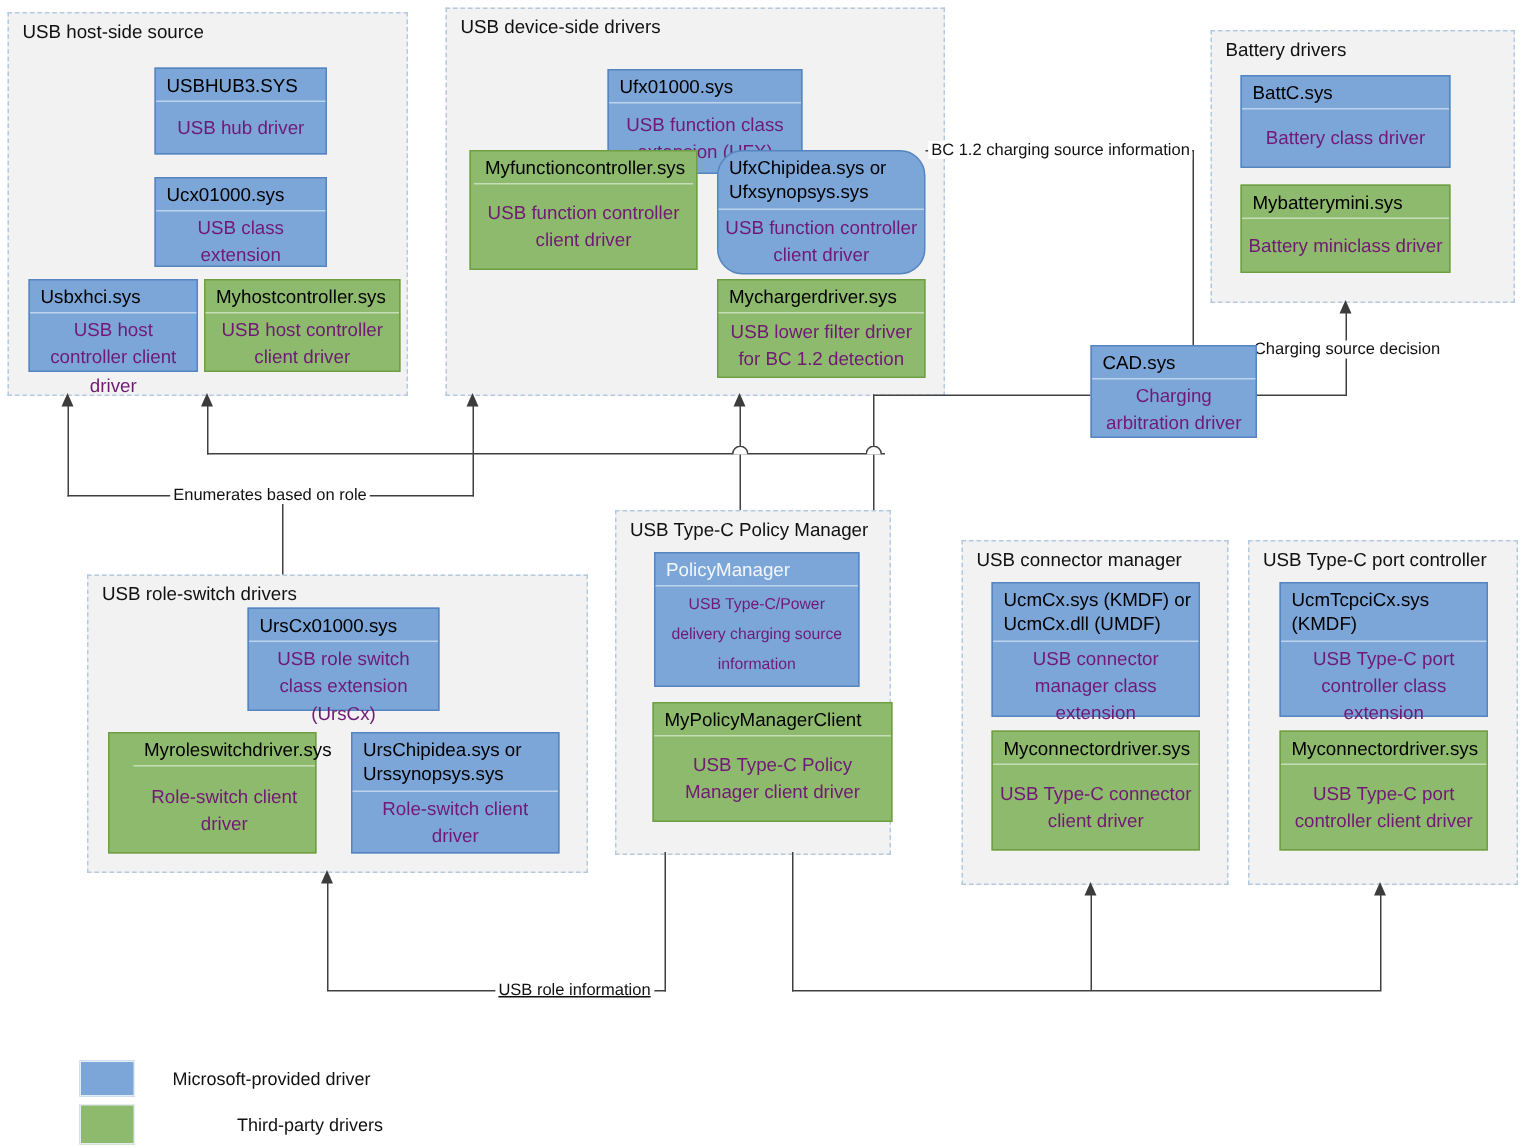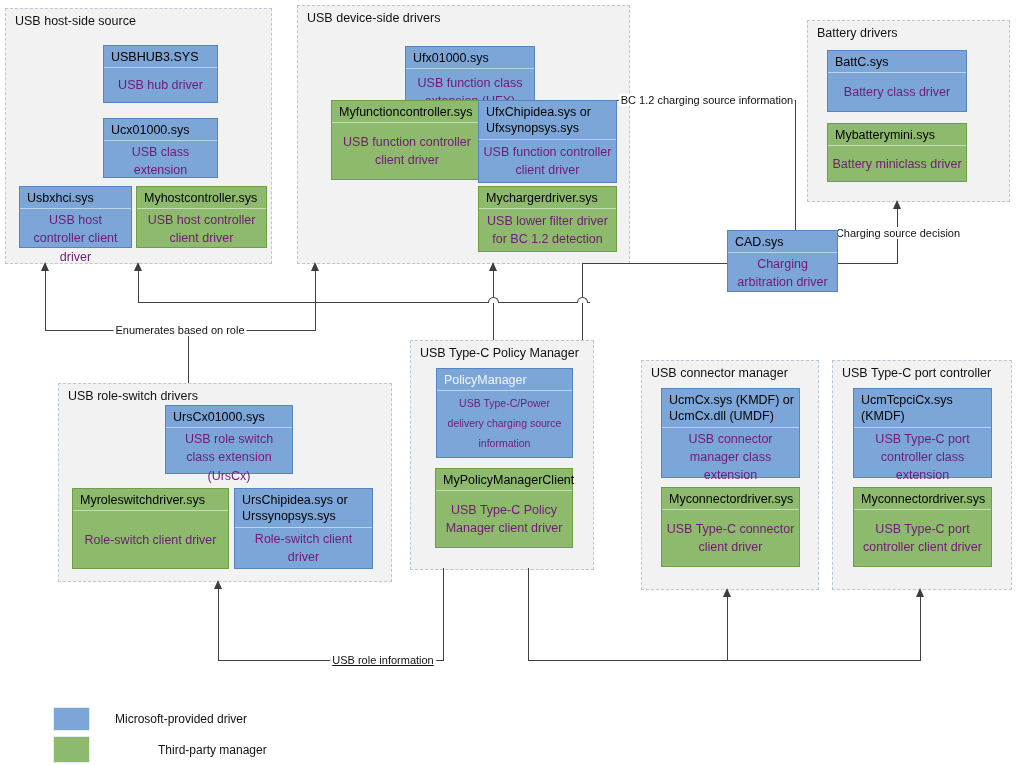--- a/index.html
+++ b/index.html
@@ -135,25 +135,25 @@
   </div>
   <div class="node green" style="left:136px;top:186px;width:131px;height:62px;">
     <div class="node-title">Myhostcontroller.sys</div>
     <div class="node-desc">USB host controller client driver</div>
   </div>
 
   <div class="node blue" style="left:405px;top:22px;width:130px;height:70px;margin-top:24px;">
     <div class="node-title">Ufx01000.sys</div>
     <div class="node-desc">USB function class extension (UFX)</div>
   </div>
-  <div class="node green" style="left:331px;top:100px;width:152px;height:80px;">
+  <div class="node green" style="left:313px;top:100px;width:152px;height:80px;align-items:center;">
     <div class="node-title">Myfunctioncontroller.sys</div>
     <div class="node-desc">USB function controller client driver</div>
   </div>
-  <div class="node blue" style="left:478px;top:100px;width:139px;height:83px;">
+  <div class="node blue" style="left:478px;top:100px;width:139px;height:83px;border-radius:17px;">
     <div class="node-title">UfxChipidea.sys or Ufxsynopsys.sys</div>
     <div class="node-desc">USB function controller client driver</div>
   </div>
   <div class="node green" style="left:478px;top:186px;width:139px;height:66px;">
     <div class="node-title">Mychargerdriver.sys</div>
     <div class="node-desc">USB lower filter driver for BC 1.2 detection</div>
   </div>
 
   <div class="node blue" style="left:827px;top:50px;width:140px;height:62px;">
     <div class="node-title">BattC.sys</div>
@@ -166,34 +166,34 @@
 
   <div class="node green" style="left:827px;top:123px;width:140px;height:59px;">
     <div class="node-title">Mybatterymini.sys</div>
     <div class="node-desc">Battery miniclass driver</div>
   </div>
 
   <div class="node blue" style="left:165px;top:405px;width:128px;height:69px;">
     <div class="node-title">UrsCx01000.sys</div>
     <div class="node-desc">USB role switch class extension (UrsCx)</div>
   </div>
-  <div class="node green" style="left:72px;top:488px;width:157px;height:81px;">
+  <div class="node green" style="left:72px;top:488px;width:139px;height:81px;padding-left:16px;">
     <div class="node-title">Myroleswitchdriver.sys</div>
     <div class="node-desc">Role-switch client driver</div>
   </div>
   <div class="node blue" style="left:234px;top:488px;width:139px;height:81px;">
     <div class="node-title">UrsChipidea.sys or Urssynopsys.sys</div>
     <div class="node-desc">Role-switch client driver</div>
   </div>
 
   <div class="node blue" style="left:436px;top:368px;width:137px;height:90px;">
     <div class="node-title white">PolicyManager</div>
     <div class="node-desc small">USB Type-C/Power delivery charging source information</div>
   </div>
-  <div class="node green" style="left:435px;top:468px;width:138px;height:80px;">
+  <div class="node green" style="left:435px;top:468px;width:160px;height:80px;">
     <div class="node-title">MyPolicyManagerClient</div>
     <div class="node-desc">USB Type-C Policy Manager client driver</div>
   </div>
 
   <div class="node blue" style="left:661px;top:388px;width:139px;height:90px;">
     <div class="node-title">UcmCx.sys (KMDF) or UcmCx.dll (UMDF)</div>
     <div class="node-desc">USB connector manager class extension</div>
   </div>
   <div class="node green" style="left:661px;top:487px;width:139px;height:80px;">
     <div class="node-title">Myconnectordriver.sys</div>
@@ -205,15 +205,15 @@
     <div class="node-desc">USB Type-C port controller class extension</div>
   </div>
   <div class="node green" style="left:853px;top:487px;width:139px;height:80px;">
     <div class="node-title">Myconnectordriver.sys</div>
     <div class="node-desc">USB Type-C port controller client driver</div>
   </div>
 
   <div class="legend-swatch blue" style="left:53px;top:707px;width:35px;height:22px;"></div>
   <div class="legend-label" style="left:115px;top:712px;">Microsoft-provided driver</div>
   <div class="legend-swatch green" style="left:53px;top:736px;width:35px;height:25px;"></div>
-  <div class="legend-label" style="left:158px;top:743px;">Third-party manager</div>
+  <div class="legend-label" style="left:158px;top:743px;">Third-party drivers</div>
 
 </div>
 
 </body></html>

